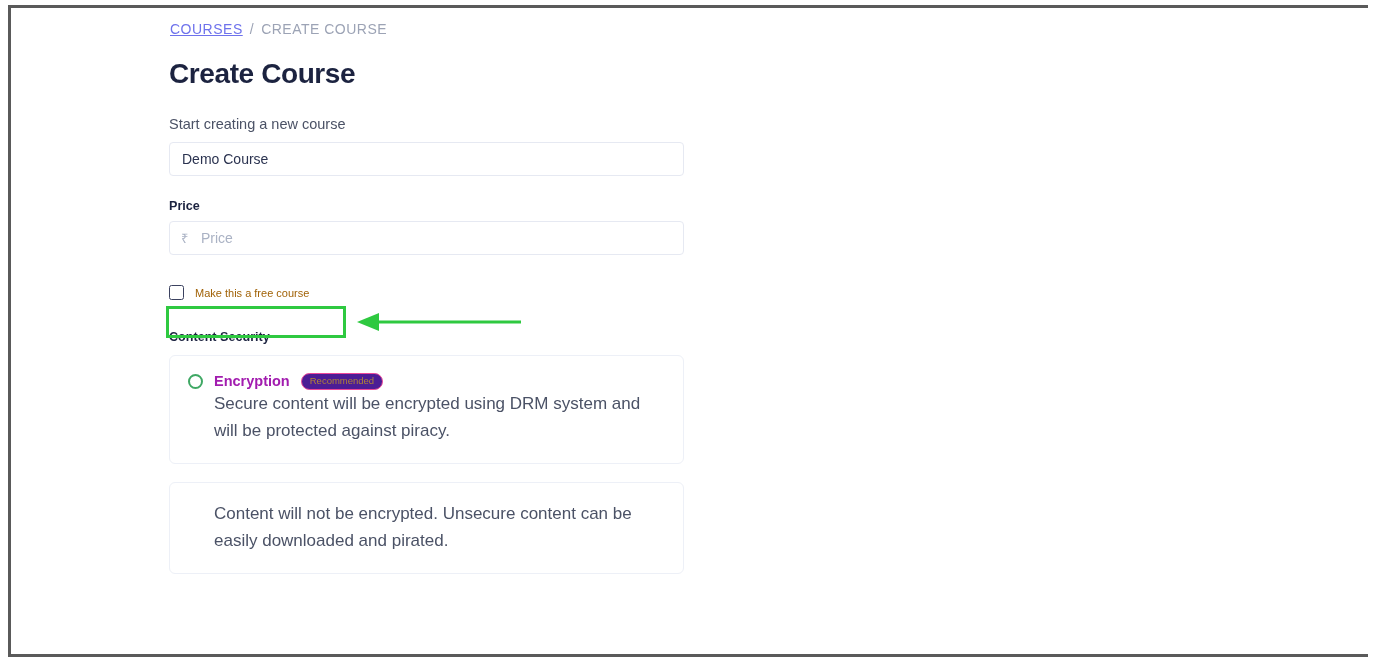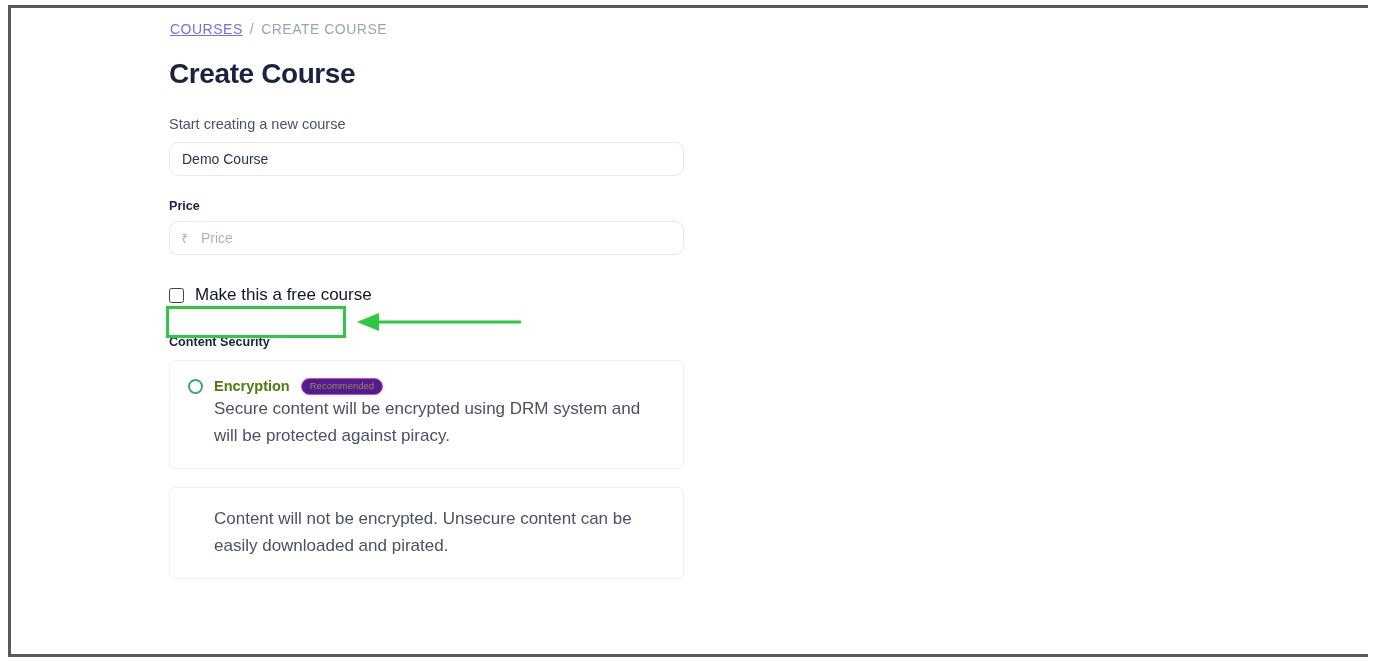--- a/index.html
+++ b/index.html
@@ -106,21 +106,21 @@
   }
   .char-count {
     font-size: 12.5px;
     color: #8b93a7;
   }
 
   .text-input {
     width: 515px;
     height: 34px;
     border: 1px solid #e6e9f2;
-    border-radius: 9px;
+    border-radius: 4px;
     background: #ffffff;
     font-family: "Liberation Sans", sans-serif;
     font-size: 14px;
     color: #2b3350;
     padding: 0 12px;
     outline: none;
   }
   .text-input::placeholder { color: #aab2c4; }
 
   .price-wrap { position: relative; width: 515px; }
@@ -147,22 +147,22 @@
   }
   .checkbox {
     width: 15px; height: 15px;
     border: 1.6px solid #3b4260;
     border-radius: 2.5px;
     background: #ffffff;
     flex: none;
     cursor: pointer;
   }
   .check-label {
-    font-size: 17px;
-    color: #0f172a;
+    font-size: 11px;
+    color: #a16207;
     white-space: nowrap;
     cursor: pointer;
   }
 
   
   .section-label {
     font-size: 12.6px;
     font-weight: bold;
     color: #1c2340;
     margin-bottom: 11px;
@@ -186,21 +186,21 @@
   .radio {
     width: 15px; height: 15px;
     border: 2px solid #3fa864;
     border-radius: 50%;
     background: #ffffff;
     flex: none;
   }
   .opt-title {
     font-size: 14.5px;
     font-weight: bold;
-    color: #4d7c0f;
+    color: #a21caf;
   }
   .badge {
     display: inline-block;
     font-size: 9.5px;
     color: #b08436;
     background: #4c1d95;
     border: 1px solid #ec4899;
     border-radius: 9px;
     padding: 2px 8px 3px 8px;
     line-height: 1;

